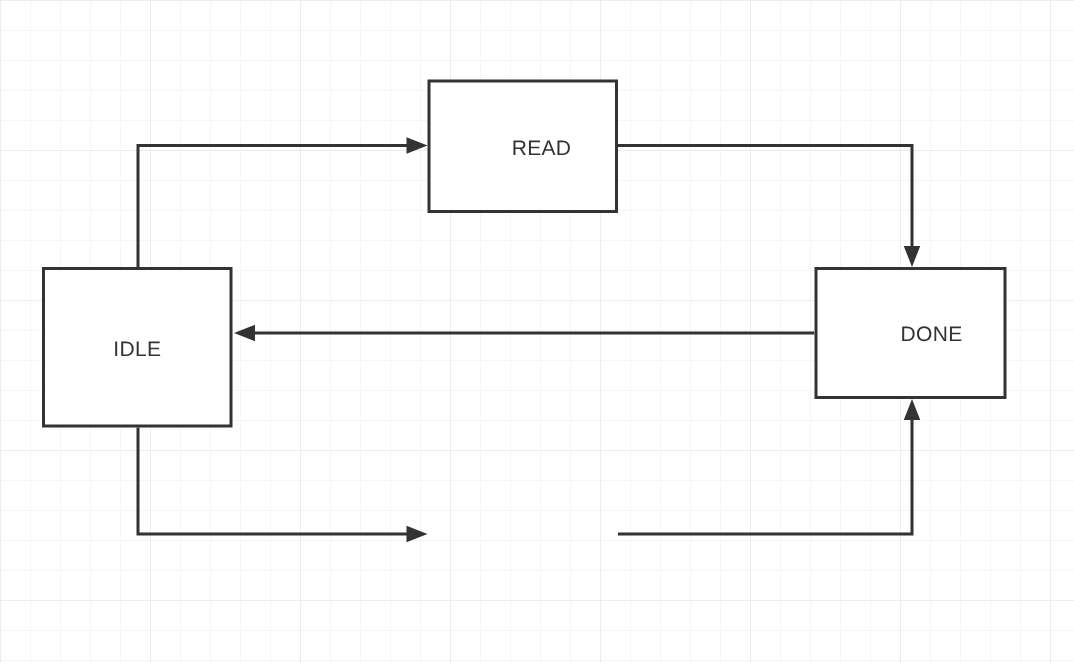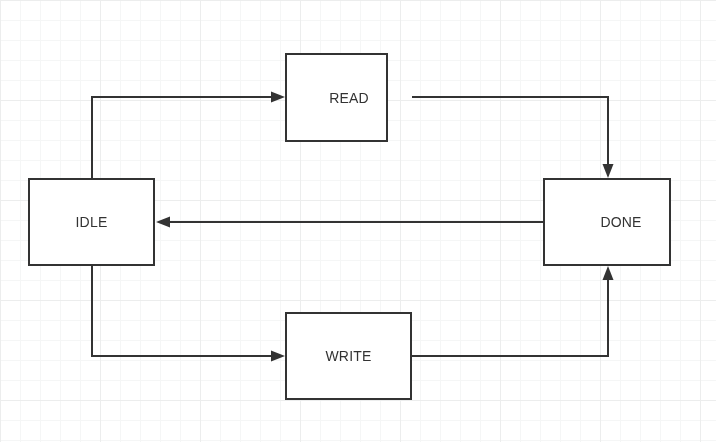--- a/index.html
+++ b/index.html
@@ -78,29 +78,26 @@
       <path d="M 92 266 L 92 356 L 278 356" fill="none" stroke="#333333" stroke-width="2" stroke-linecap="butt" stroke-linejoin="miter"></path>
       <polygon points="285,356 271,361.5 271,350.5" fill="#333333"></polygon>
     </g>
 
     <g>
       <path d="M 412 356 L 608 356 L 608 273" fill="none" stroke="#333333" stroke-width="2" stroke-linecap="butt" stroke-linejoin="miter"></path>
       <polygon points="608,266 602.5,280 613.5,280" fill="#333333"></polygon>
     </g>
   </svg>
 
-  <div class="node" style="left:28px; top:178px; width:127px; height:88px;">
+  <div class="node" style="left:28px; top:178px; width:127px; height:107px;">
     <span class="node-label">IDLE</span>
   </div>
 
-  <div class="node" style="left:285px; top:53px; width:103px; height:89px;padding-left:25px;">
+  <div class="node" style="left:285px; top:53px; width:127px; height:89px;padding-left:25px;">
     <span class="node-label">READ</span>
   </div>
 
-  <div class="node" style="left:285px; top:312px; width:127px; height:88px;">
-    <span class="node-label">WRITE</span>
-  </div>
 
   <div class="node" style="left:543px; top:178px; width:128px; height:88px;padding-left:28px;">
     <span class="node-label">DONE</span>
   </div>
 
 </div>
 
 </body></html>

